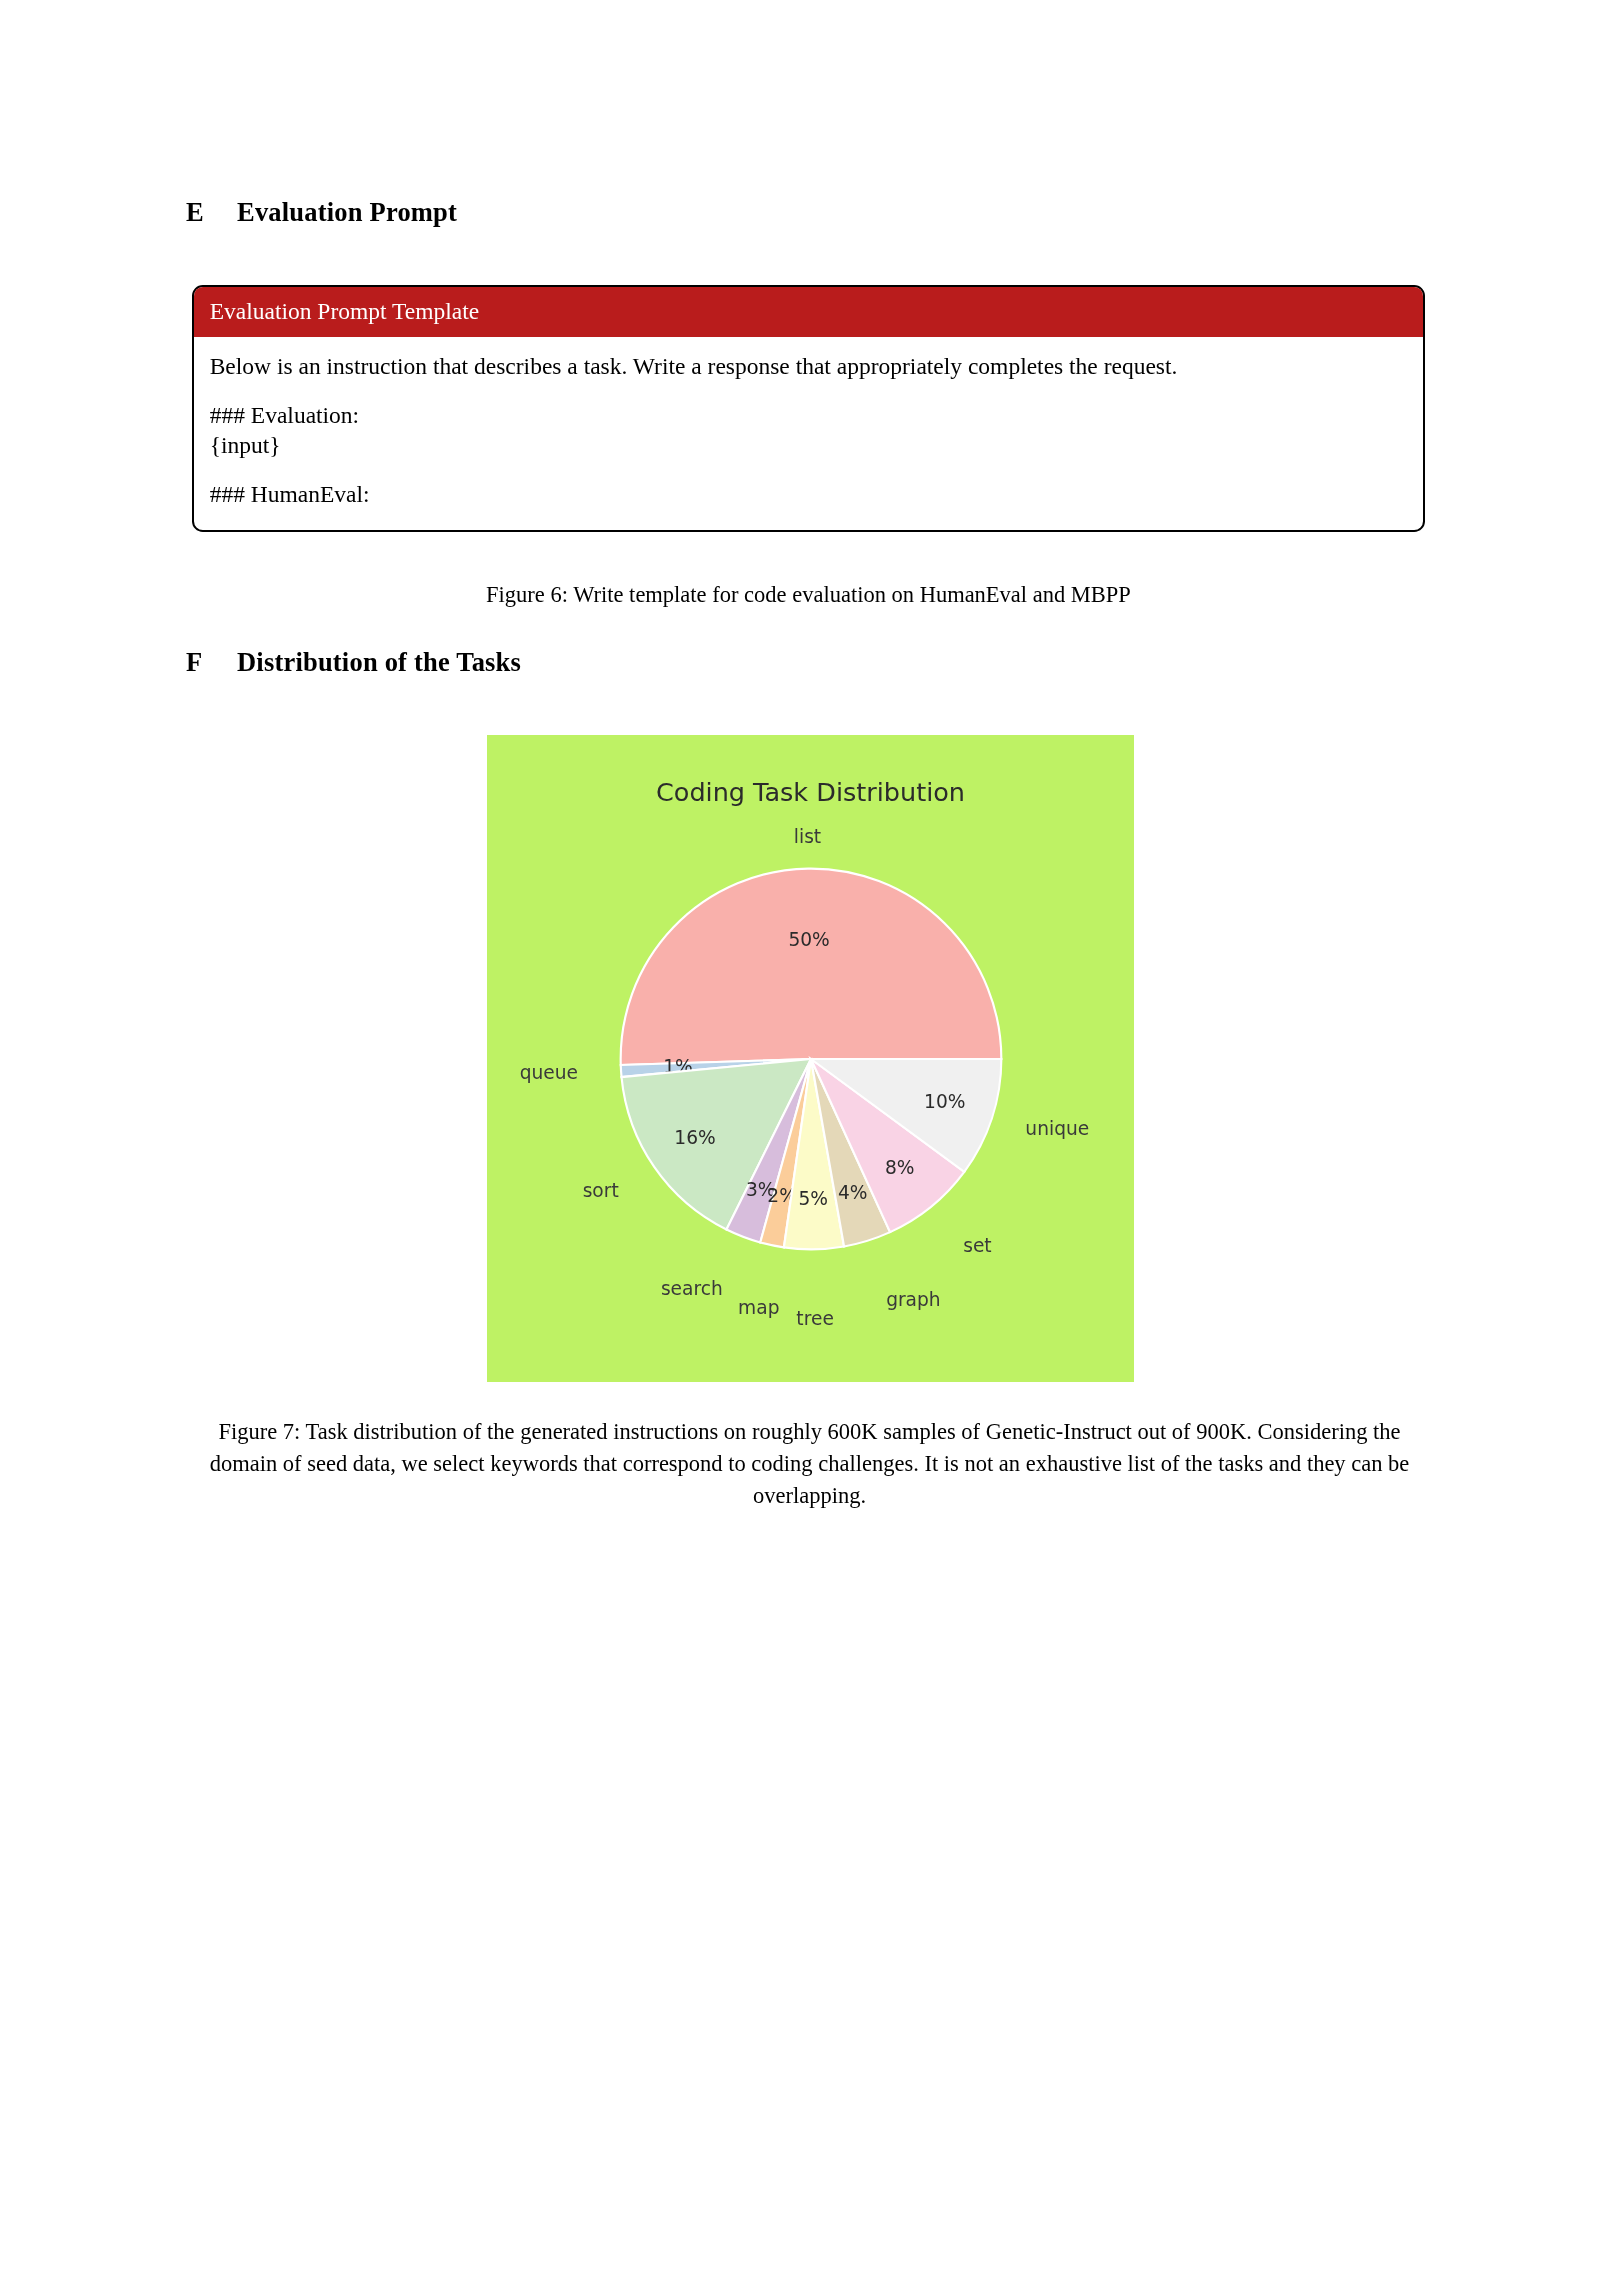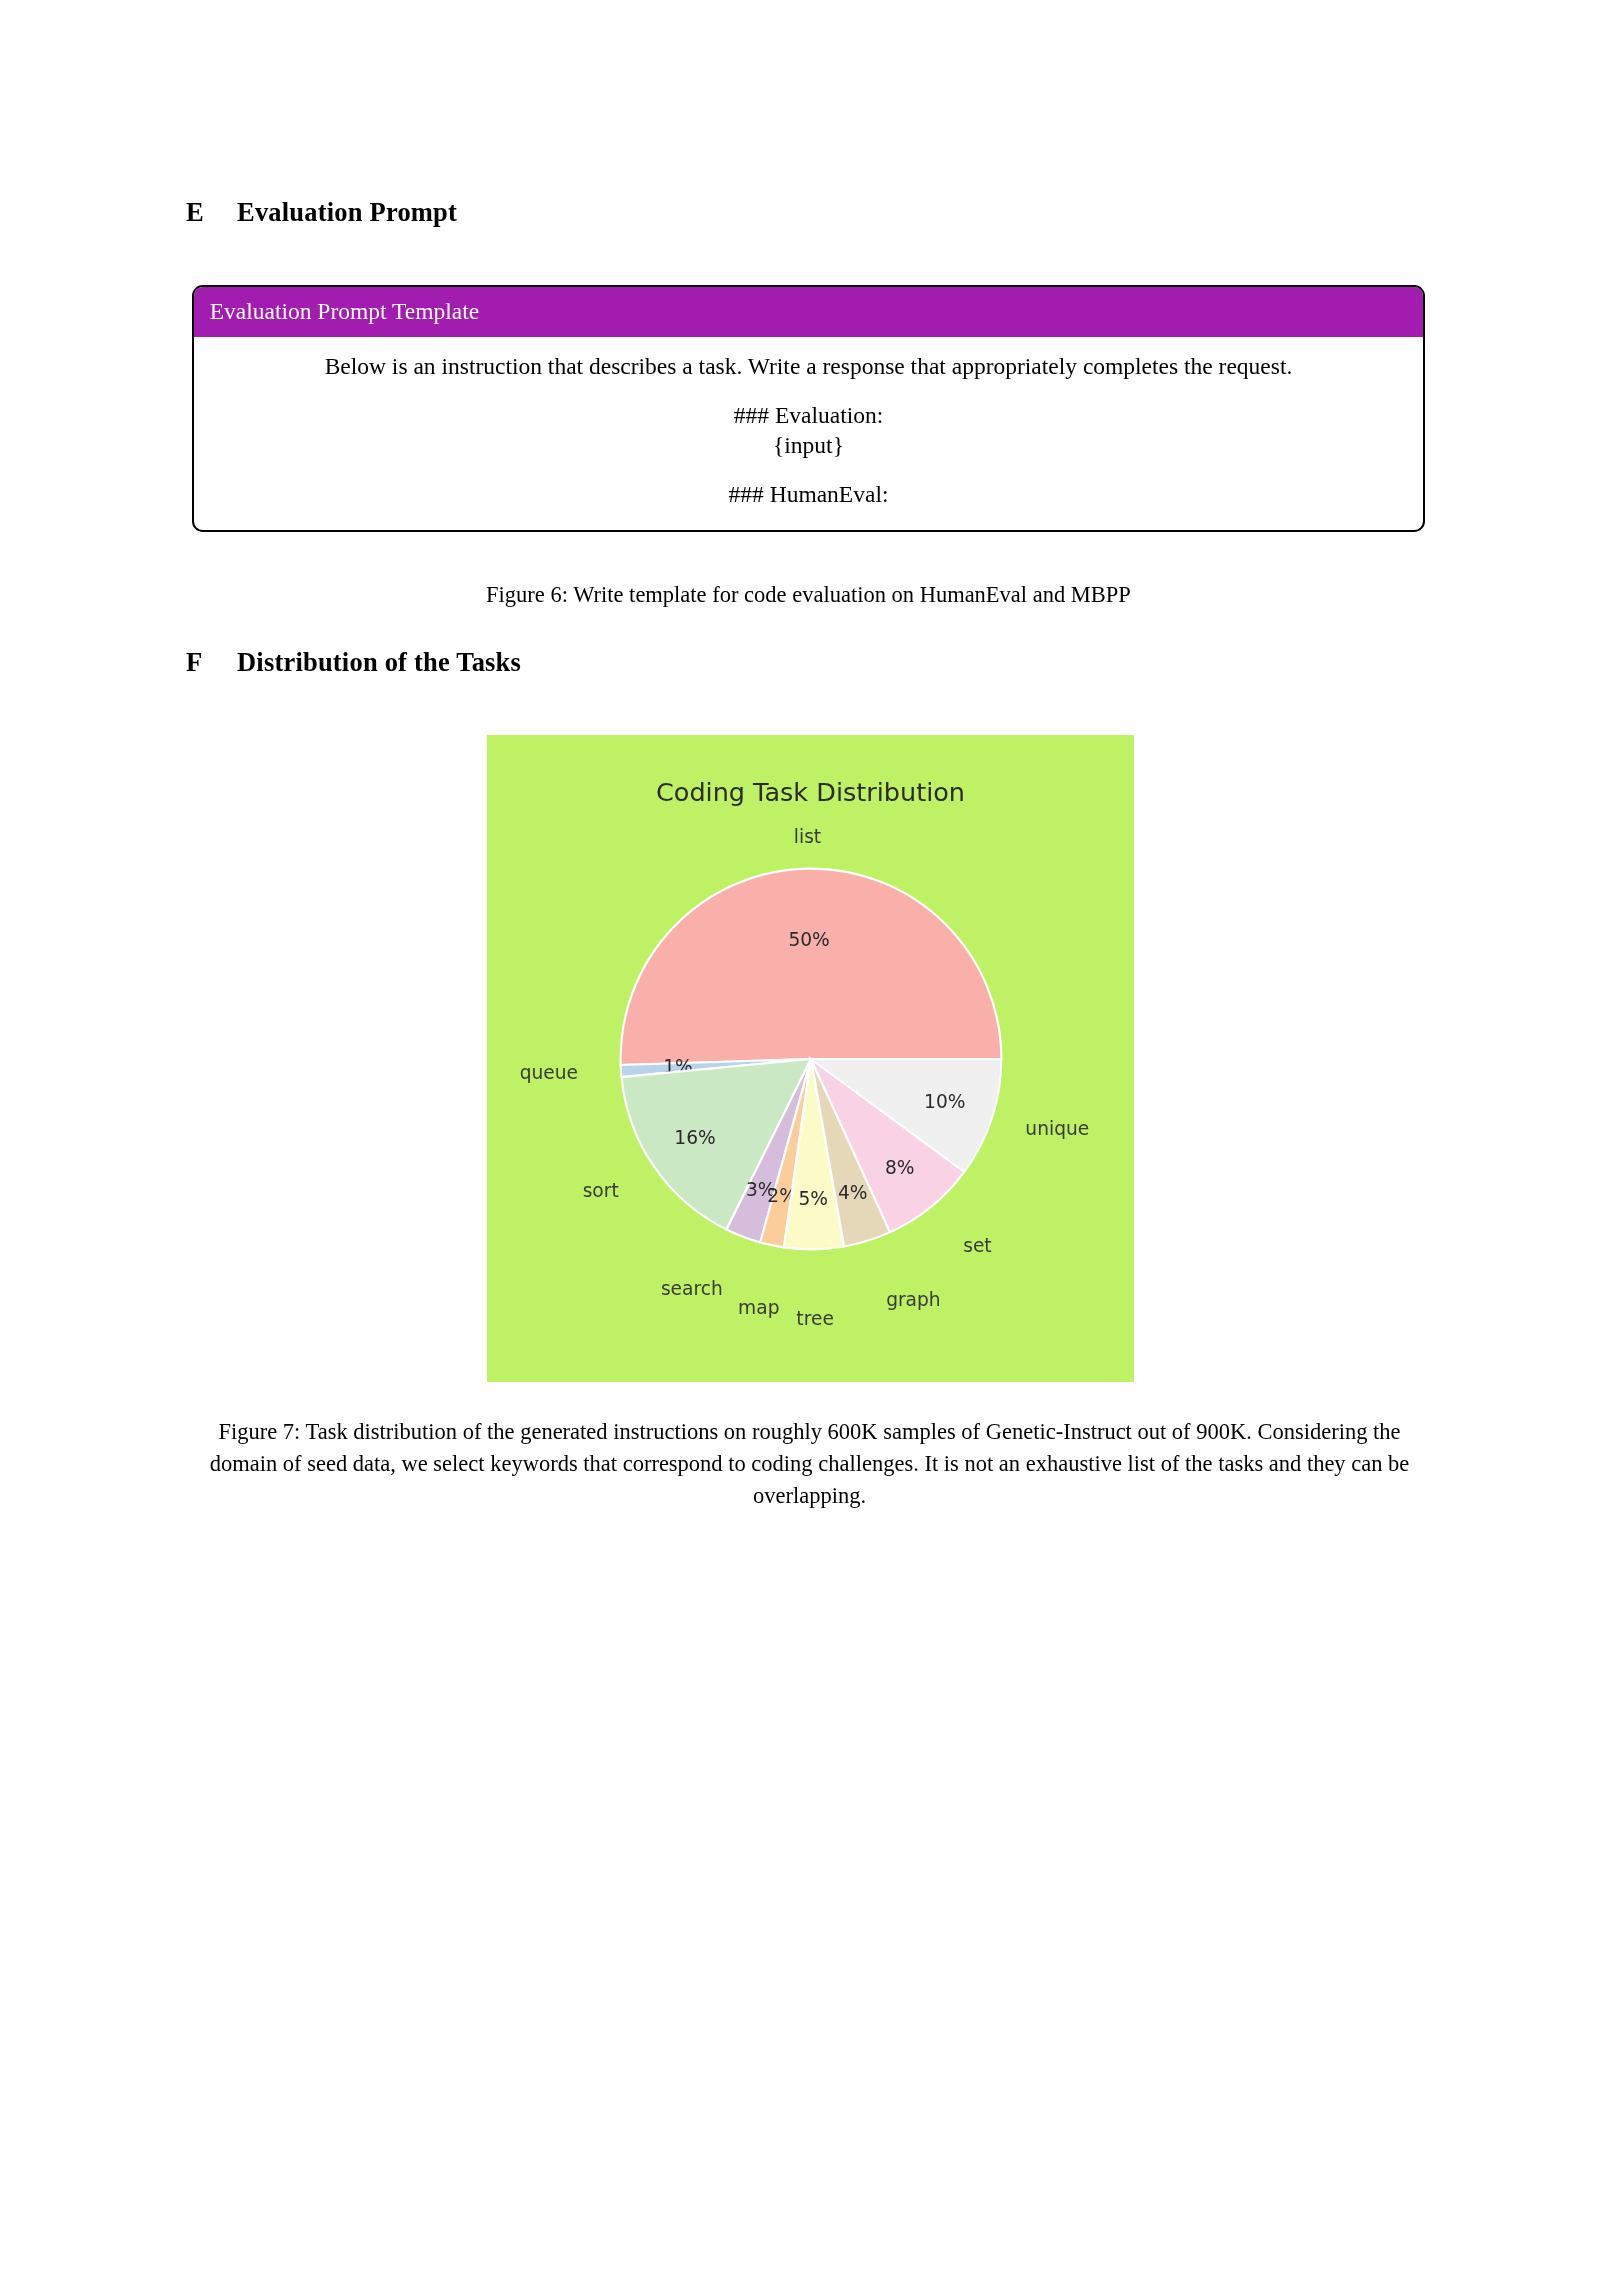--- a/index.html
+++ b/index.html
@@ -47,36 +47,35 @@
     left: 192px;
     top: 277px;
     width: 1233px;
     border: 2px solid #000000;
     border-radius: 10.8px;
     background: #ffffff;
     overflow: hidden;
     box-sizing: border-box;
   }
   .prompt-box-header {
-    background: #a21caf;
+    background: #b91c1c;
     color: #ffffff;
     font-size: 23.5px;
     line-height: 1.0;
     padding: 12.7px 15.7px 13.7px 15.7px;
     font-family: "Liberation Serif", "DejaVu Serif", serif;
   }
   .prompt-box-body {
     padding: 13.7px 15.7px 19.6px 15.7px;
     font-size: 23.5px;
     line-height: 1.30;
   }
   .prompt-line {
     margin: 0;
     padding: 0;
-    text-align: center;
   }
   .prompt-gap {
     height: 18.6px;
   }
 
   
   .caption {
     position: absolute;
     font-size: 22.5px;
     line-height: 1.42;

